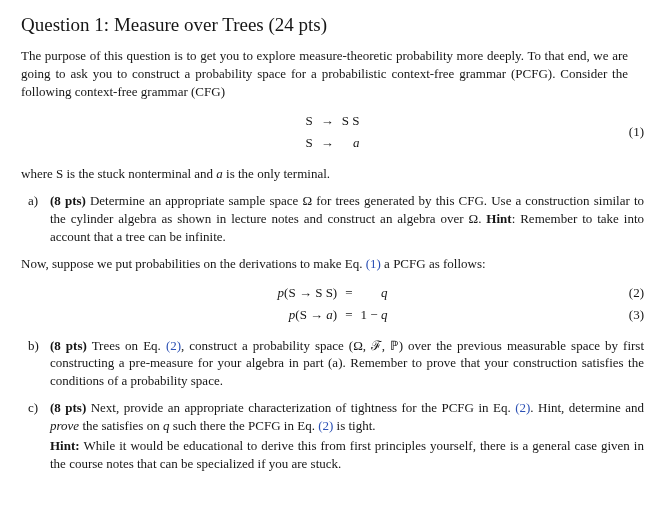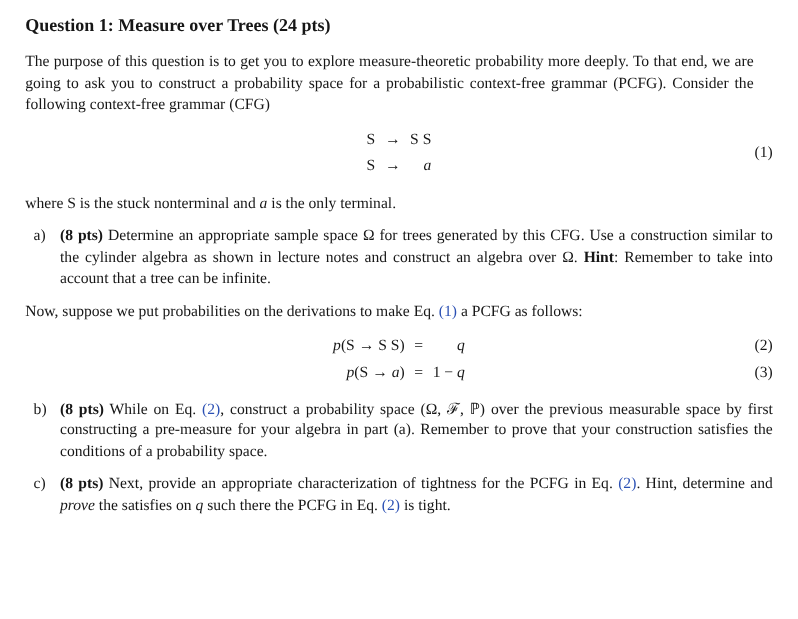--- a/index.html
+++ b/index.html
@@ -10,21 +10,21 @@
   html,body{margin:0;padding:0;}
   body{
     width:665px;height:516px;overflow:hidden;
     background:var(--background);
     color:var(--text);
     font-family:"Liberation Serif", serif;
     font-size:13px;
   }
   .page{padding:10px 21px 6px 21px;}
   .title{
-    font-size:15px;font-weight:bold;margin:4px 0 11px 0;
+    font-size:19px;font-weight:normal;margin:4px 0 11px 0;
   }
   p{margin:0 16px 9px 0;text-align:justify;line-height:1.38;}
   .it{font-style:italic;}
   .bf{font-weight:bold;}
   .ref{color:var(--link);cursor:pointer;}
   
   .eqblock{position:relative;margin:4px 0 11px 0;line-height:22px;}
   .eqgrid{
     display:grid;width:max-content;margin:0 auto;
     column-gap:8px;line-height:22px;
@@ -82,23 +82,24 @@
         <span>=</span>
         <span class="cell-l"><span>1 − </span><span class="it">q</span></span>
       </div>
     <span class="eqnum row1">(2)</span>
     <span class="eqnum row2">(3)</span>
   </div>
 
 
   <div class="item">
     <span class="item-label">b)</span>
-    <div class="item-body"><span class="bf">(8 pts)</span><span> While on Eq. </span><span class="ref">(2)</span><span>, construct a probability space (Ω, ℱ, ℙ) over the previous measurable space by first constructing a pre-measure for your algebra in part (a). Remember to prove that your construction satisfies the conditions of a probability space.</span></div>
+    <div class="item-body"><span class="bf">(8 pts)</span><span> Trees on Eq. </span><span class="ref">(2)</span><span>, construct a probability space (Ω, ℱ, ℙ) over the previous measurable space by first constructing a pre-measure for your algebra in part (a). Remember to prove that your construction satisfies the conditions of a probability space.</span></div>
   </div>
 
   <div class="item">
     <span class="item-label">c)</span>
     <div class="item-body">
       <p><span class="bf">(8 pts)</span><span> Next, provide an appropriate characterization of tightness for the PCFG in Eq. </span><span class="ref">(2)</span><span>. Hint, determine and </span><span class="it">prove</span><span> the satisfies on </span><span class="it">q</span><span> such there the PCFG in Eq. </span><span class="ref">(2)</span><span> is tight.</span></p>
+      <p><span class="bf">Hint:</span><span> While it would be educational to derive this from first principles yourself, there is a general case given in the course notes that can be specialized if you are stuck.</span></p>
     </div>
   </div>
 
 </div>
 
 </body></html>

